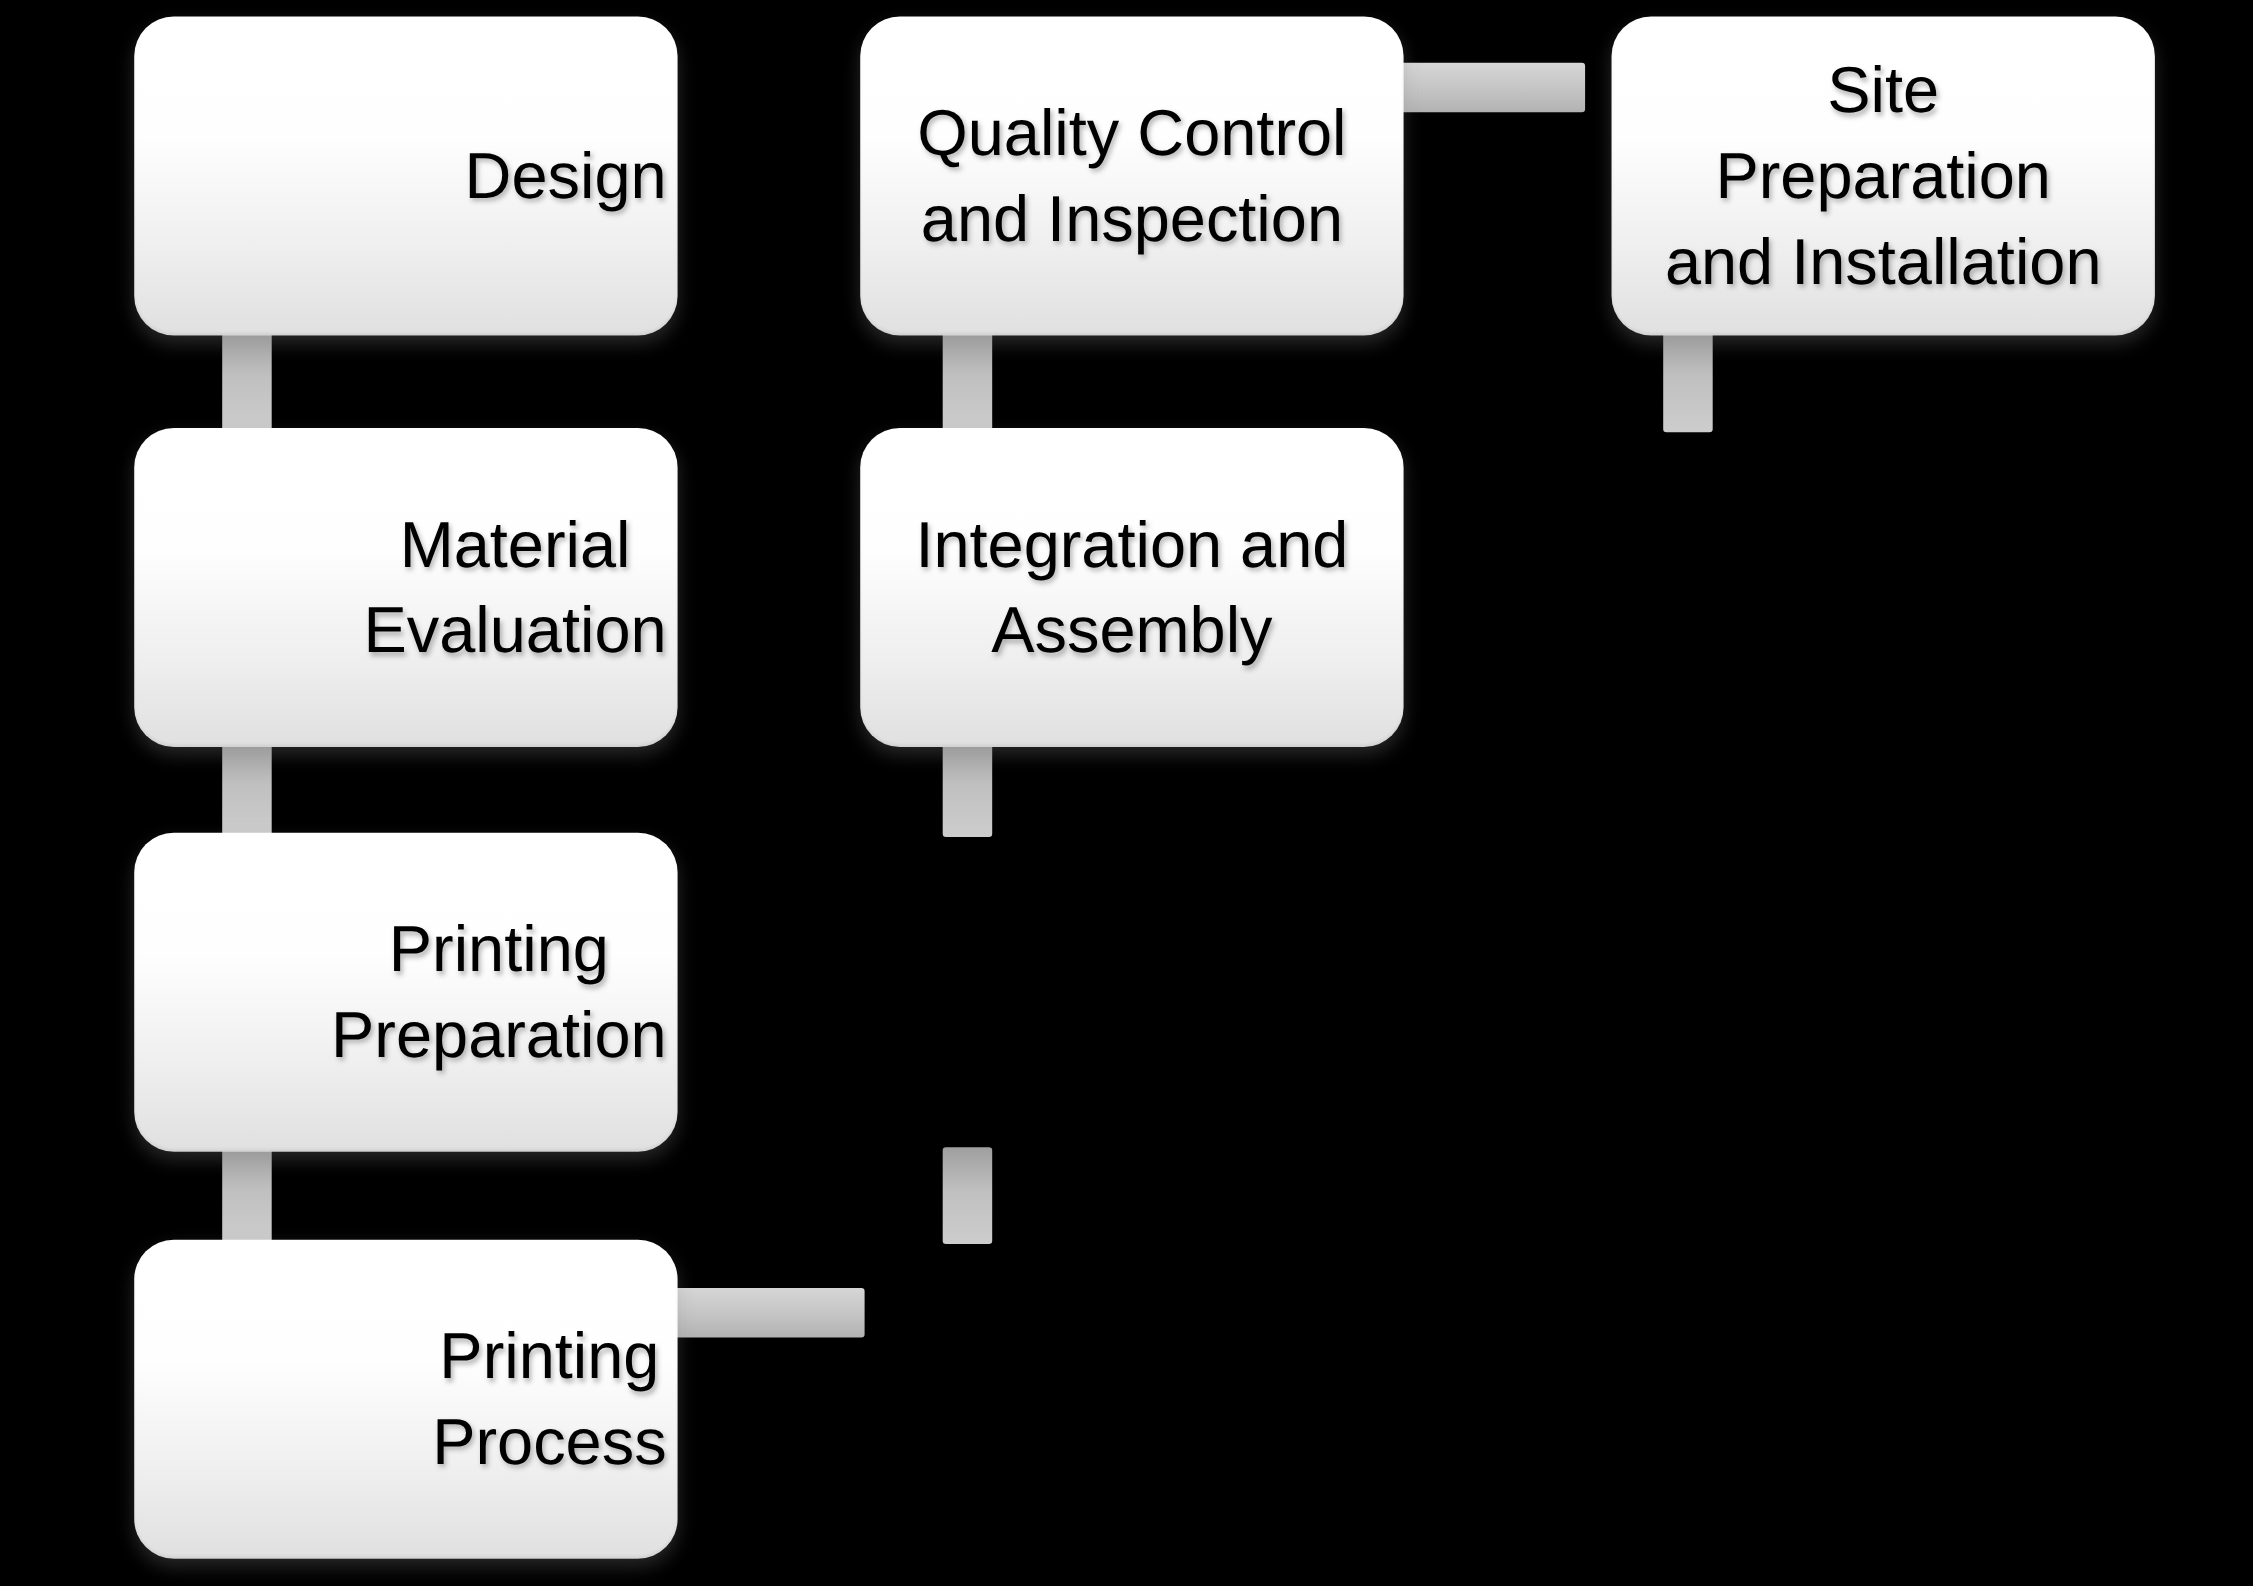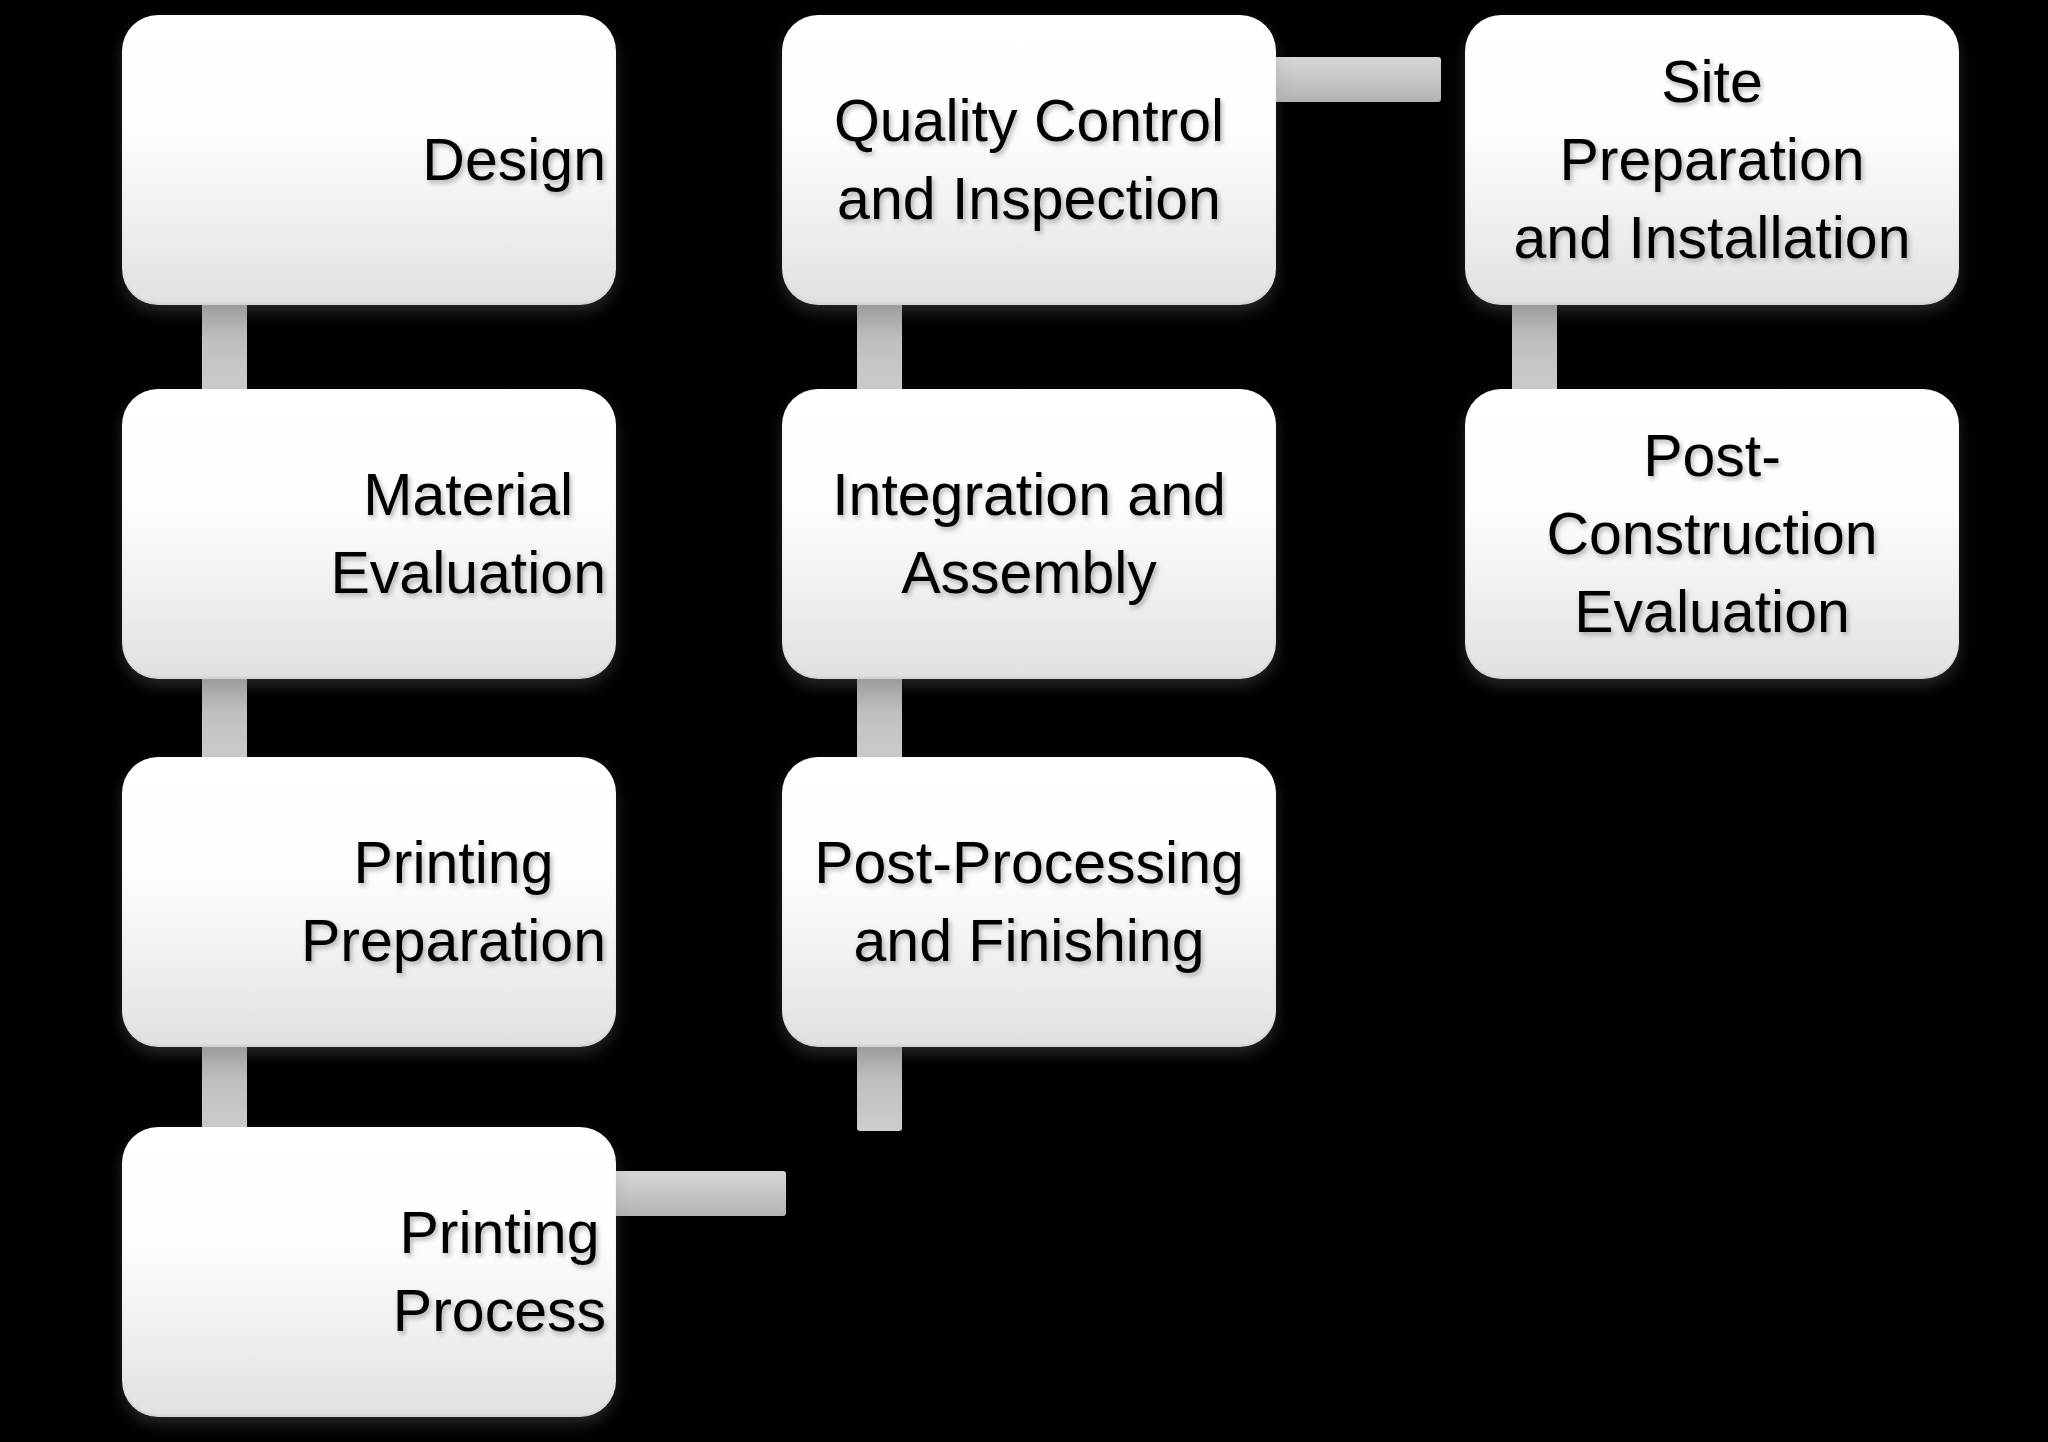--- a/index.html
+++ b/index.html
@@ -95,37 +95,28 @@
   </div>
   <div class="box c1 r3">
     <span class="box-label">Printing
 Preparation</span>
   </div>
   <div class="box c1 r4">
     <span class="box-label">Printing
 Process</span>
   </div>
 
-  <div class="box c2 r3">
-    <span class="box-label">Post-Processing
-and Finishing</span>
-  </div>
   <div class="box c2 r2">
     <span class="box-label">Integration and
 Assembly</span>
   </div>
   <div class="box c2 r1">
     <span class="box-label">Quality Control
 and Inspection</span>
   </div>
 
   <div class="box c3 r1">
     <span class="box-label">Site
 Preparation
 and Installation</span>
   </div>
-  <div class="box c3 r2">
-    <span class="box-label">Post-
-Construction
-Evaluation</span>
-  </div>
 
 </div>
 
 </body></html>

